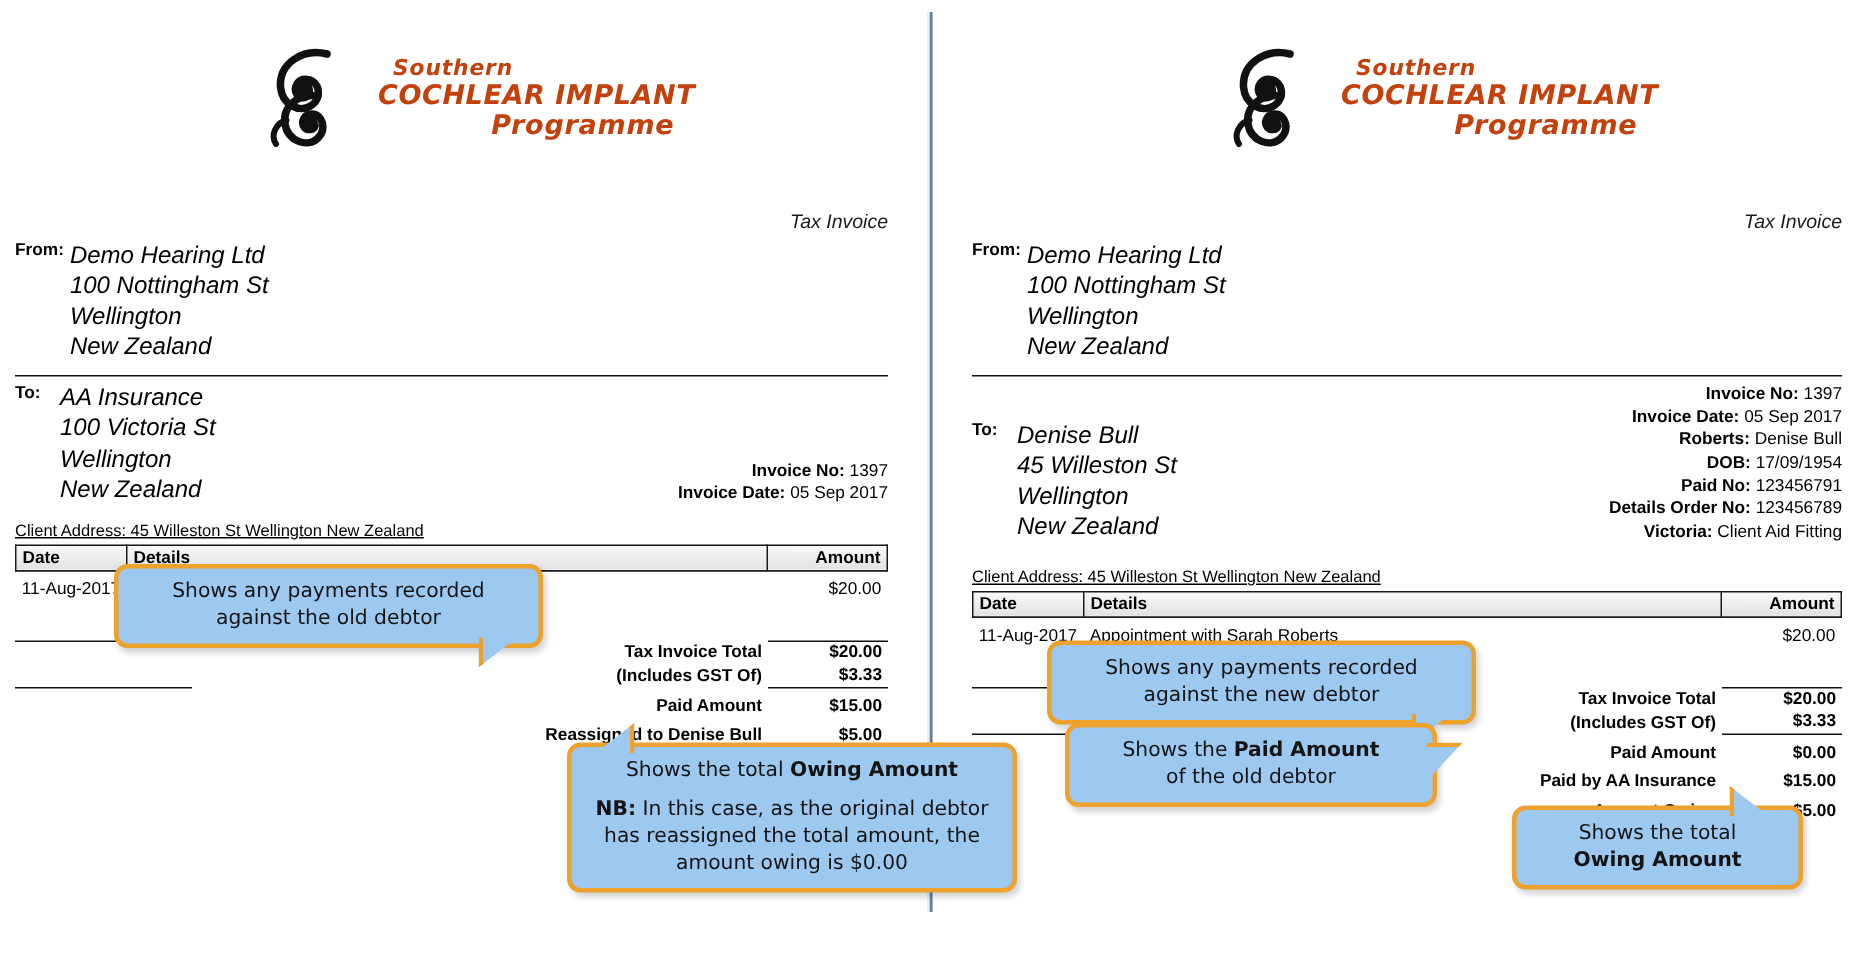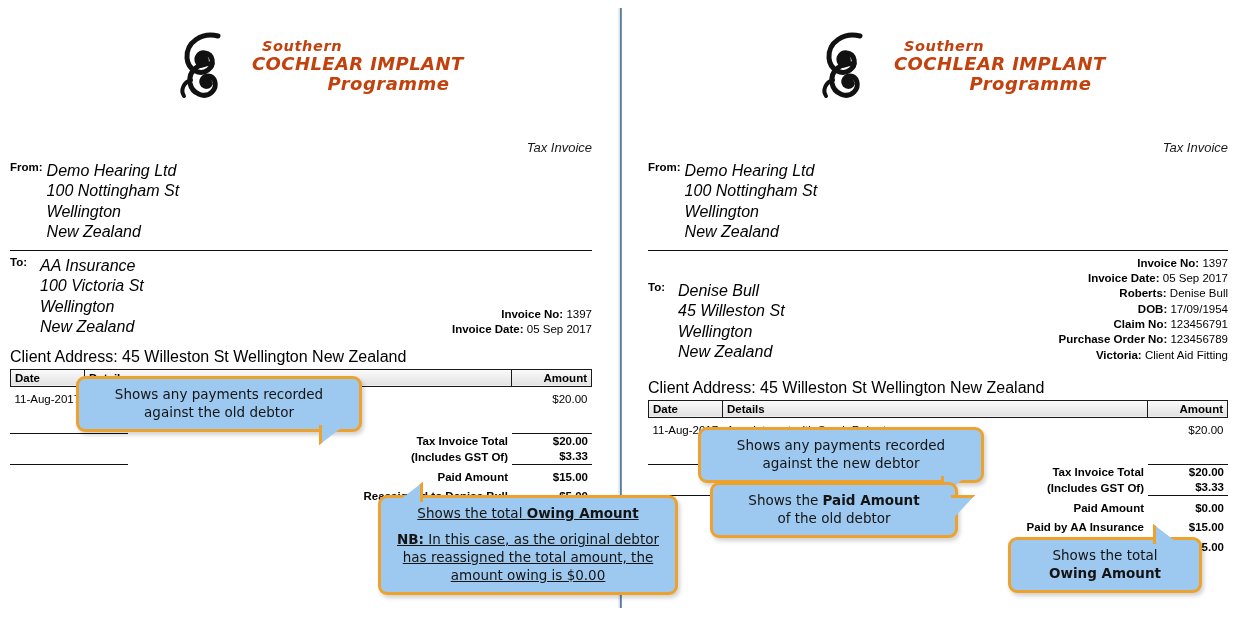--- a/index.html
+++ b/index.html
@@ -69,21 +69,21 @@
   }
   .addr-lines { font-style: italic; line-height: 1.28; }
   .addr-lines div { white-space: nowrap; }
 
   .hr-dark { border-top: 1.6px solid #111; margin: 7px 0 5px 0; }
 
   .to-area { display: flex; justify-content: space-between; align-items: flex-end; }
   .meta { text-align: right; font-size: 11.5px; line-height: 1.33; }
   .meta .k { font-weight: bold; }
 
-  .client-addr { font-size: 16px; margin-top: 10px; margin-bottom: 3px; }
+  .client-addr { font-size: 11px; margin-top: 10px; margin-bottom: 3px; text-decoration: underline; }
 
   
   table.lines {
     width: 100%;
     border-collapse: collapse;
     font-size: 11.5px;
   }
   table.lines thead th {
     background: linear-gradient(to bottom,#fbfbfb 0%,#ededed 55%,#e2e2e2 100%);
     border: 1px solid #1a1a1a;
@@ -278,21 +278,21 @@
       </table>
   </div>
 
   <div class="callout" style="left:76px; top:376px; width:286px;">
     <span>Shows any payments recorded</span><br>
     <span>against the old debtor</span>
     <div class="tail br"></div>
   </div>
 
 
-  <div class="callout" style="left:378px; top:495px; width:300px;text-decoration:underline;">
+  <div class="callout" style="left:378px; top:495px; width:300px;">
     <span>Shows the total </span><b>Owing Amount</b>
     <span class="gap"></span>
     <b>NB:</b><span> In this case, as the original debtor has reassigned the total amount, the amount owing is $0.00</span>
     <div class="tail tl"></div>
   </div>
 
 </div>
 
 <div class="panel" id="panel-right">
 
@@ -335,22 +335,22 @@
           <div>45 Willeston St</div>
           <div>Wellington</div>
           <div>New Zealand</div>
         </div>
       </div>
       <div class="meta">
         <div><span class="k">Invoice No:</span> <span>1397</span></div>
         <div><span class="k">Invoice Date:</span> <span>05 Sep 2017</span></div>
         <div><span class="k">Roberts:</span> <span>Denise Bull</span></div>
         <div><span class="k">DOB:</span> <span>17/09/1954</span></div>
-        <div><span class="k">Claim No:</span> <span>123456791</span></div>
-        <div><span class="k">Purchase Order No:</span> <span>123456789</span></div>
+        <div><span class="k">Paid No:</span> <span>123456791</span></div>
+        <div><span class="k">Details Order No:</span> <span>123456789</span></div>
         <div><span class="k">Victoria:</span> <span>Client Aid Fitting</span></div>
       </div>
     </div>
 
     <div class="client-addr" style="margin-top:16px;">Client Address: 45 Willeston St Wellington New Zealand</div>
 
     <table class="lines">
       <thead>
         <tr>
           <th style="width:74px;">Date</th>

